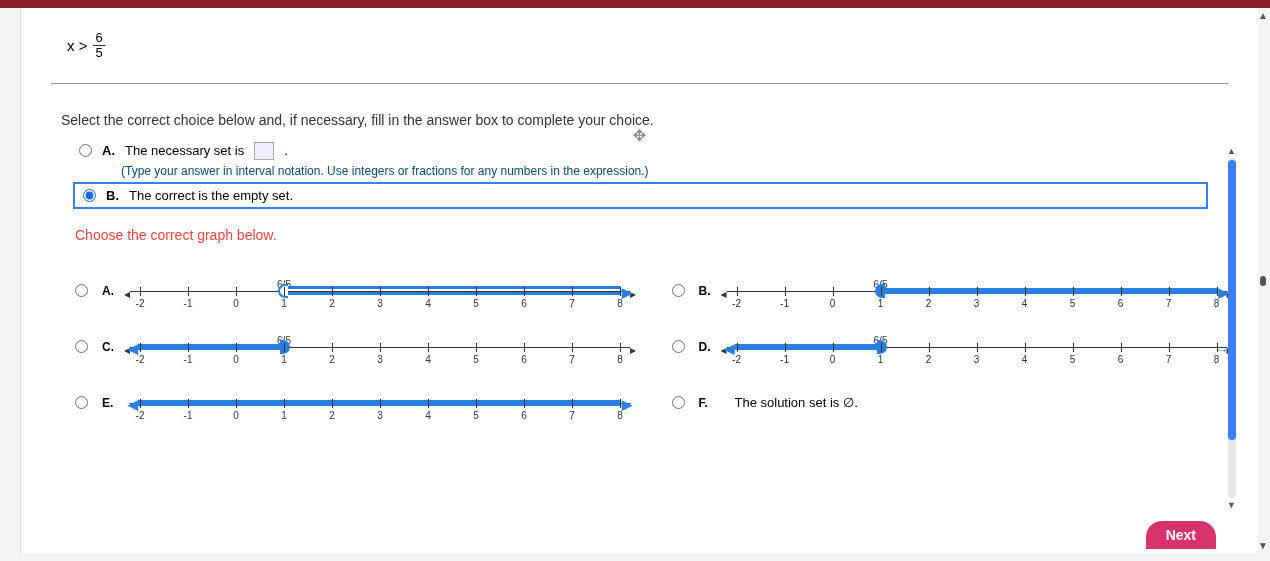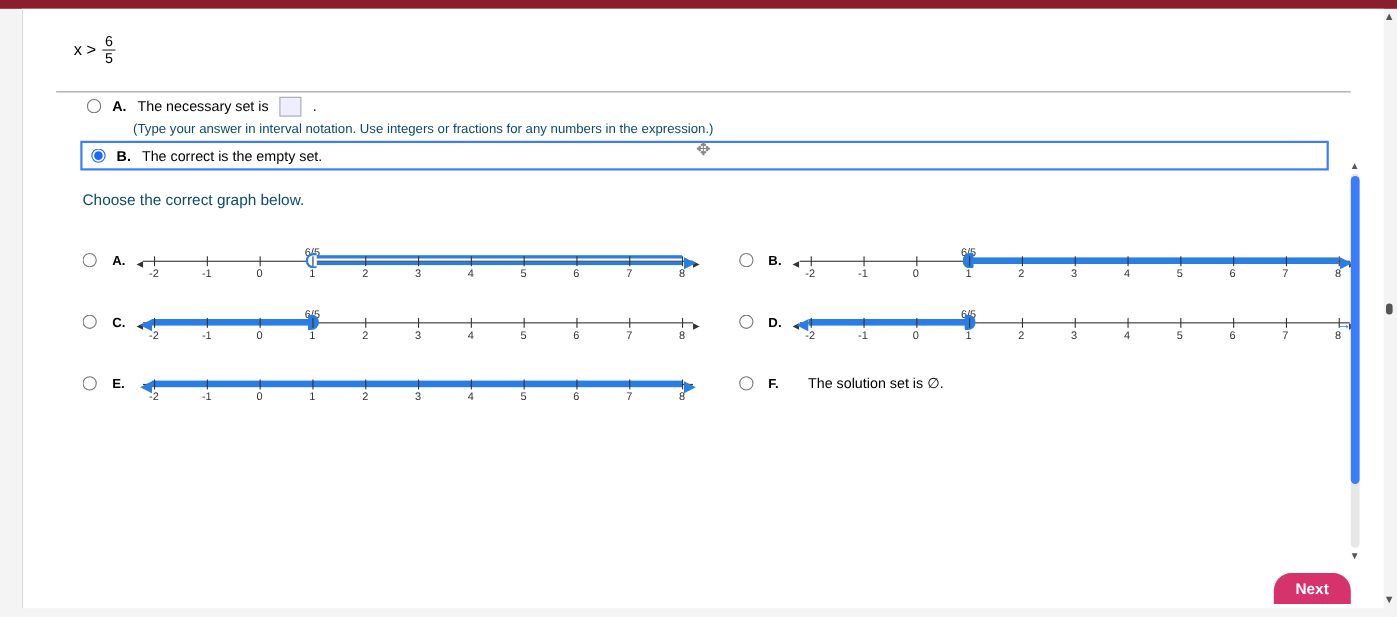--- a/index.html
+++ b/index.html
@@ -28,40 +28,40 @@
 hr.sep { border: none; border-top: 1px solid #999; margin: 10px 0 0; }
 .drag-handle { position: absolute; left: 50%; top: 118px; transform: translateX(-50%); font-size: 16px; color: #888; cursor: move; }
 .instruction { margin: 28px 0 14px 10px; font-size: 14px; color: #333; }
 .option-row { display: flex; align-items: center; gap: 10px; margin: 4px 0 4px 28px; font-size: 13px; }
 .option-row input[type=radio] { width: 13px; height: 13px; accent-color: #1a66ff; }
 .option-letter { font-weight: bold; }
 .answer-box { display: inline-block; width: 20px; height: 18px; border: 1px solid #aaa; background: #eef; vertical-align: middle; }
 .hint { font-size: 12px; color: #0c4a6e; margin-left: 70px; margin-top: 2px; }
 .selected-frame { border: 2px solid #3a7dff; padding: 4px 8px; margin: 4px 20px 4px 22px; display: flex; align-items: center; gap: 10px; font-size: 13px; }
 .selected-frame input[type=radio] { accent-color: #1a66ff; }
-.sub-instruction { margin: 18px 0 24px 24px; font-size: 14px; color: #0c4a6e; }
+.sub-instruction { margin: 18px 0 24px 24px; font-size: 14px; color: #ef4444; }
 .graphs { display: grid; grid-template-columns: 1fr 1fr; gap: 8px 40px; margin: 10px 0 0 24px; }
 .graph-opt { display: flex; align-items: center; gap: 14px; font-size: 12px; }
 .graph-opt .option-letter { min-width: 14px; }
 .numline { position: relative; width: 500px; height: 48px; flex-shrink: 0; }
 .axis { position: absolute; left: 0; right: 0; top: 24px; height: 1px; background: #333; }
 .arrow-l { position: absolute; left: -6px; top: 20px; font-size: 12px; color: #333; }
 .arrow-r { position: absolute; right: -6px; top: 20px; font-size: 12px; color: #333; }
 .tick { position: absolute; top: 20px; width: 1px; height: 9px; background: #333; }
 .ticklabel { position: absolute; top: 31px; font-size: 10px; color: #333; transform: translateX(-50%); }
 .toplabel { position: absolute; top: 12px; font-size: 10px; color: #333; transform: translateX(-50%); }
 .shade { position: absolute; top: 21px; height: 6px; background: #2a7de1; }
 .shade.double { top: 19px; height: 3px; box-shadow: 0 6px 0 #2a7de1; }
 .endpoint { position: absolute; top: 17px; width: 10px; height: 14px; }
 .endpoint.open-r { border: 2px solid #2a7de1; border-right: none; border-radius: 8px 0 0 8px; background: #fff; }
 .endpoint.closed-r { border: 2px solid #2a7de1; border-right: none; border-radius: 8px 0 0 8px; background: #2a7de1; }
 .endpoint.closed-l { border: 2px solid #2a7de1; border-left: none; border-radius: 0 8px 8px 0; background: #2a7de1; }
 .sh-arrow { position: absolute; top: 18px; font-size: 13px; color: #2a7de1; font-weight: bold; }
 .f-text { font-size: 13px; margin-left: 8px; }
-.next-btn { position: absolute; bottom: 4px; right: 30px; background: #d6336c; color: #fff; border: none; border-radius: 16px 16px 0 0; padding: 6px 20px; font-size: 14px; font-weight: bold; cursor: pointer; }
+.next-btn { position: absolute; bottom: 4px; right: 42px; background: #d6336c; color: #fff; border: none; border-radius: 16px 16px 0 0; padding: 6px 20px; font-size: 14px; font-weight: bold; cursor: pointer; }
 .scroll-side { position: absolute; right: 0; top: 10px; bottom: 10px; width: 14px; display: flex; flex-direction: column; align-items: center; justify-content: space-between; }
 .scroll-side .tri { font-size: 10px; color: #555; cursor: pointer; }
 .scroll-side .pill { width: 6px; height: 10px; background: #555; border-radius: 3px; }
 .scroll-inner { position: absolute; right: 22px; top: 150px; width: 8px; height: 340px; background: #e7e7e7; border-radius: 4px; }
 .scroll-inner .thumb { position: absolute; top: 2px; width: 8px; height: 280px; background: #3a7dff; border-radius: 4px; }
 .scroll-inner .tri { position: absolute; font-size: 9px; color: #555; left: -1px; }
 </style>
 </head>
 <body>
 
@@ -74,20 +74,21 @@
     <span>x &gt;</span>
     <span class="frac">
       <span class="num">6</span>
       <span class="den">5</span>
     </span>
   </div>
 
   <hr class="sep">
   <div class="drag-handle">✥</div>
 
+  <div class="instruction">Select the correct choice below and, if necessary, fill in the answer box to complete your choice.</div>
 
   <div class="option-row">
     <input type="radio" name="part1" style="">
     <span class="option-letter">A.</span>
     <span>The necessary set is</span>
     <span class="answer-box"></span>
     <span>.</span>
   </div>
   <div class="hint">(Type your answer in interval notation. Use integers or fractions for any numbers in the expression.)</div>
 

